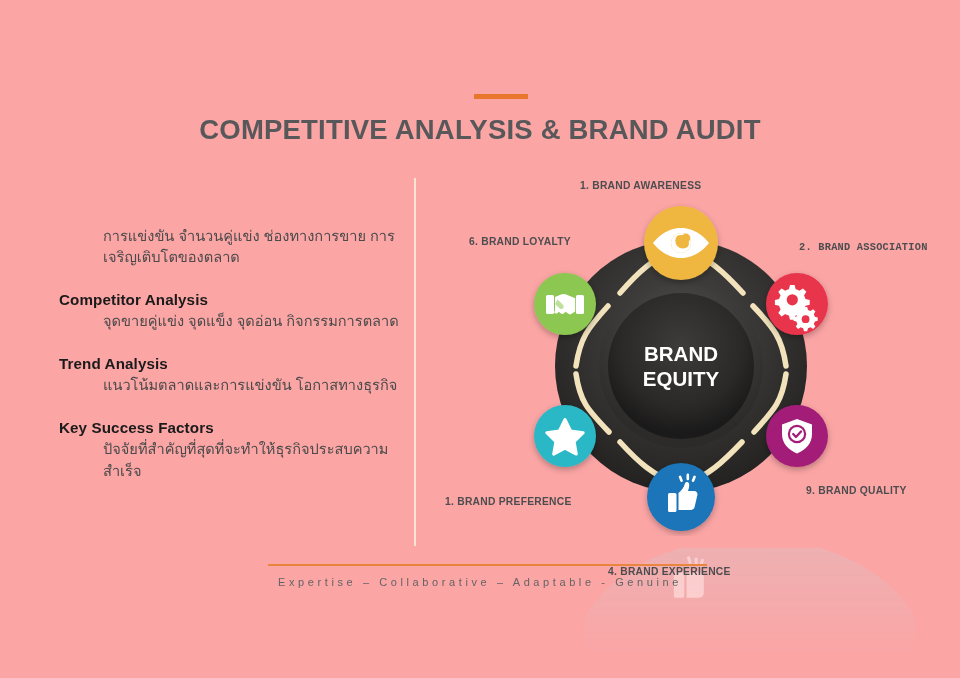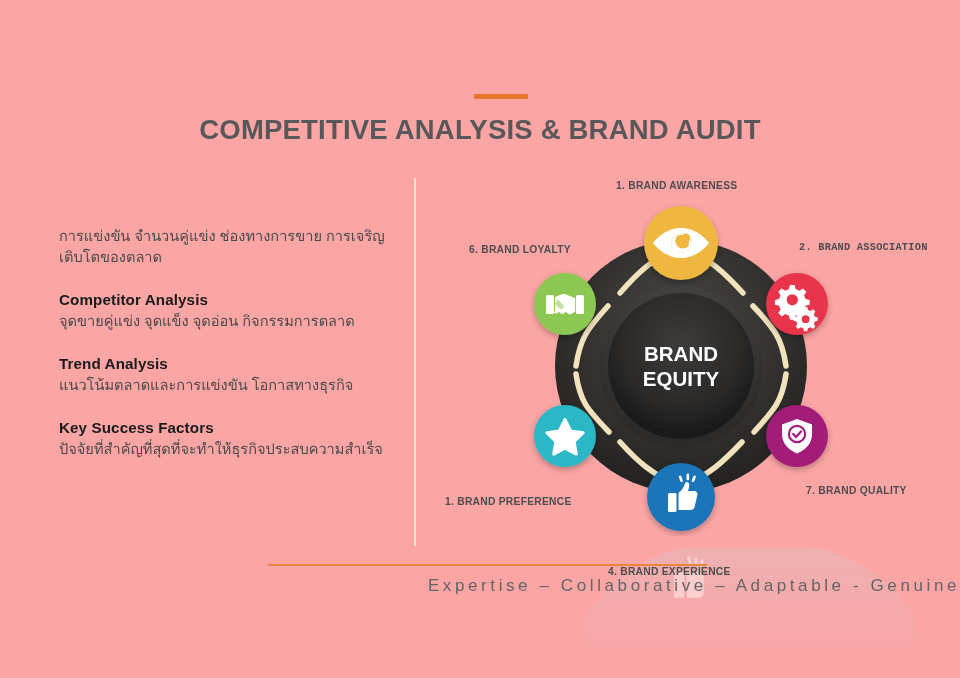--- a/index.html
+++ b/index.html
@@ -61,20 +61,21 @@
     color: #1A1A1A;
     letter-spacing: 0.1px;
     line-height: 1.35;
     margin-bottom: 1px;
   }
   .analysis-body {
     font-size: 14.6px;
     color: #4A4A4A;
     line-height: 1.47;
     max-width: 330px;
+    margin-left: 44px;
   }
 
   
   #vertical-divider {
     position: absolute;
     left: 414px;
     top: 178px;
     width: 2px;
     height: 368px;
     background: #F7E3D2;
@@ -91,43 +92,43 @@
   #diagram-svg { display: block; }
 
   .node-label {
     position: absolute;
     font-size: 10.3px;
     font-weight: bold;
     color: #4D4D4F;
     letter-spacing: 0.25px;
     white-space: nowrap;
   }
-  #label-awareness  { left: 616px; top: 180px; }
+  #label-awareness  { left: 580px; top: 180px; }
   #label-association{ left: 799px; top: 241px; font-family: Liberation Mono, monospace; }
   #label-quality    { left: 806px; top: 485px; }
   #label-experience { left: 608px; top: 546px; margin-top: 20px; }
   #label-preference { left: 445px; top: 496px; }
-  #label-loyalty    { left: 469px; top: 244px; }
+  #label-loyalty    { left: 469px; top: 236px; }
 
   
   #footer-rule {
     position: absolute;
     left: 268px;
     top: 564px;
     width: 439px;
     height: 1.6px;
     background: #E8853E;
   }
   #tagline {
     position: absolute;
     left: 0;
     top: 576px;
     width: 960px;
-    text-align: right;
-    font-size: 17px;
+    text-align: center;
+    font-size: 11px;
     letter-spacing: 3.6px;
     color: #636466;
     white-space: nowrap;
   }
 
   
   #reflection {
     position: absolute;
     left: 585px;
     top: 548px;
@@ -302,21 +303,21 @@
                    a3 3 0 0 1 -3.6 -0.2 l-2.3 -1.9 l-1.6 1.5 a2.7 2.7 0 0 1 -3.6 0 l-1.5 -1.4
                    l-1.4 1.1 a2.6 2.6 0 0 1 -3.4 -0.3 L39 114 Z"></path>
           <path d="M41.5 103.5 l5.5 5.2 a2.4 2.4 0 0 1 0 3.5 a2.6 2.6 0 0 1 -3.6 0 l-4.4 -4.2" fill="#8CC751" opacity="0.55"></path>
         </g>
       </g>
     </svg>
   </div>
 
   <div class="node-label" id="label-awareness">1. BRAND AWARENESS</div>
   <div class="node-label" id="label-association">2. BRAND ASSOCIATION</div>
-  <div class="node-label" id="label-quality">7. BRAND QUALITY</div>
+  <div class="node-label" id="label-quality">9. BRAND QUALITY</div>
   <div class="node-label" id="label-experience">4. BRAND EXPERIENCE</div>
   <div class="node-label" id="label-preference">1. BRAND PREFERENCE</div>
   <div class="node-label" id="label-loyalty">6. BRAND LOYALTY</div>
 
   <div id="footer-rule" style="background: rgb(232, 133, 62);"></div>
   <div id="tagline">Expertise – Collaborative – Adaptable - Genuine</div>
 
 </div>
 
 </body></html>

